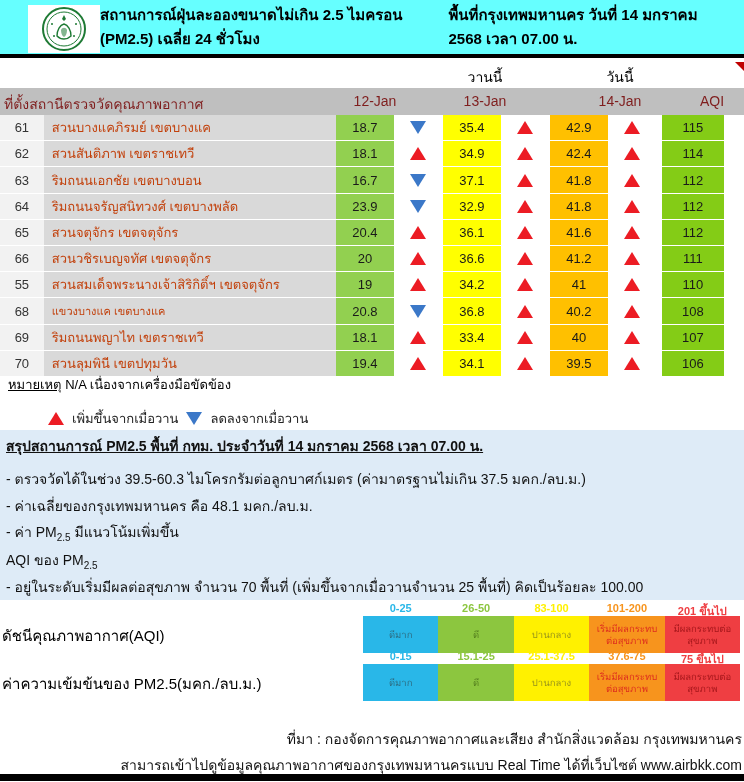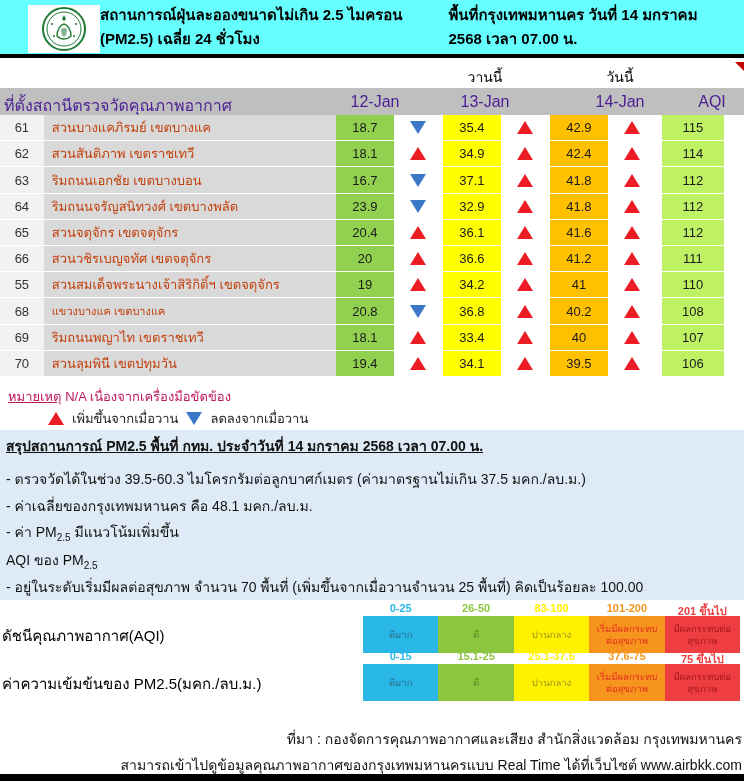--- a/index.html
+++ b/index.html
@@ -32,42 +32,42 @@
   .lbl-today { left:565px; width:110px; }
   .corner-flag {
     position:absolute; top:0; right:0; width:0; height:0;
     border-top:9px solid #C00000; border-left:9px solid transparent;
   }
   
   .thead {
     position:absolute; top:88px; left:0; width:744px; height:27px;
     background:#BFBFBF;
   }
-  .thead span { position:absolute; top:5px; font-size:16px; color:#4c1d95; }
+  .thead span { position:absolute; top:5px; font-size:14px; color:#7f1d1d; }
   .th-station { left:4px; }
   .th-d1 { left:345px; width:60px; text-align:center; }
   .th-d2 { left:425px; width:120px; text-align:center; }
   .th-d3 { left:565px; width:110px; text-align:center; }
   .th-aqi { left:680px; width:64px; text-align:center; }
   
   .tbody { position:absolute; top:115px; left:0; width:724px; height:262px; display:flex; flex-direction:column; }
   .trow { flex:1; display:flex; align-items:stretch; }
   .cell { display:flex; align-items:center; justify-content:center; font-size:13px; border-bottom:1px solid #fff; }
   .c-num { width:45px; background:#F2F2F2; color:#333; }
   .c-name { width:300px; background:#D9D9D9; justify-content:flex-start; padding-left:8px; color:#c2410c; }
   .c-name.small { font-size:11px; }
   .c-v1 { width:60px; background:#92D050; }
   .c-v2 { width:60px; background:#FFFF00; }
   .c-v3 { width:60px; background:#FFC000; }
   .c-arrow { width:50px; background:#fff; }
-  .c-aqi { width:64px; margin-left:5px; background:#bef264; }
+  .c-aqi { width:64px; margin-left:5px; background:#84cc16; }
   .tri-up { width:0; height:0; border-left:8px solid transparent; border-right:8px solid transparent; border-bottom:13px solid #EC1C24; }
   .tri-down { width:0; height:0; border-left:8px solid transparent; border-right:8px solid transparent; border-top:13px solid #3B78C8; }
   
-  .note-line { position:absolute; top:386px; left:8px; font-size:13px; color:#be185d; }
+  .note-line { position:absolute; top:374px; left:8px; font-size:13px; color:#000000; }
   .note-line .ul { text-decoration:underline; }
   .legend-line { position:absolute; top:408px; left:48px; font-size:13px; color:#222; display:flex; align-items:center; gap:8px; }
   .legend-line .tri-up, .legend-line .tri-down { display:inline-block; }
   
   .summary {
     position:absolute; top:430px; left:0; width:744px; height:170px;
     background:#DEEBF7;
   }
   .summary .line { position:absolute; left:6px; right:6px; font-size:14px; color:#111; }
   .sum-title { top:5px; font-weight:bold; text-decoration:underline; font-size:15px; }

